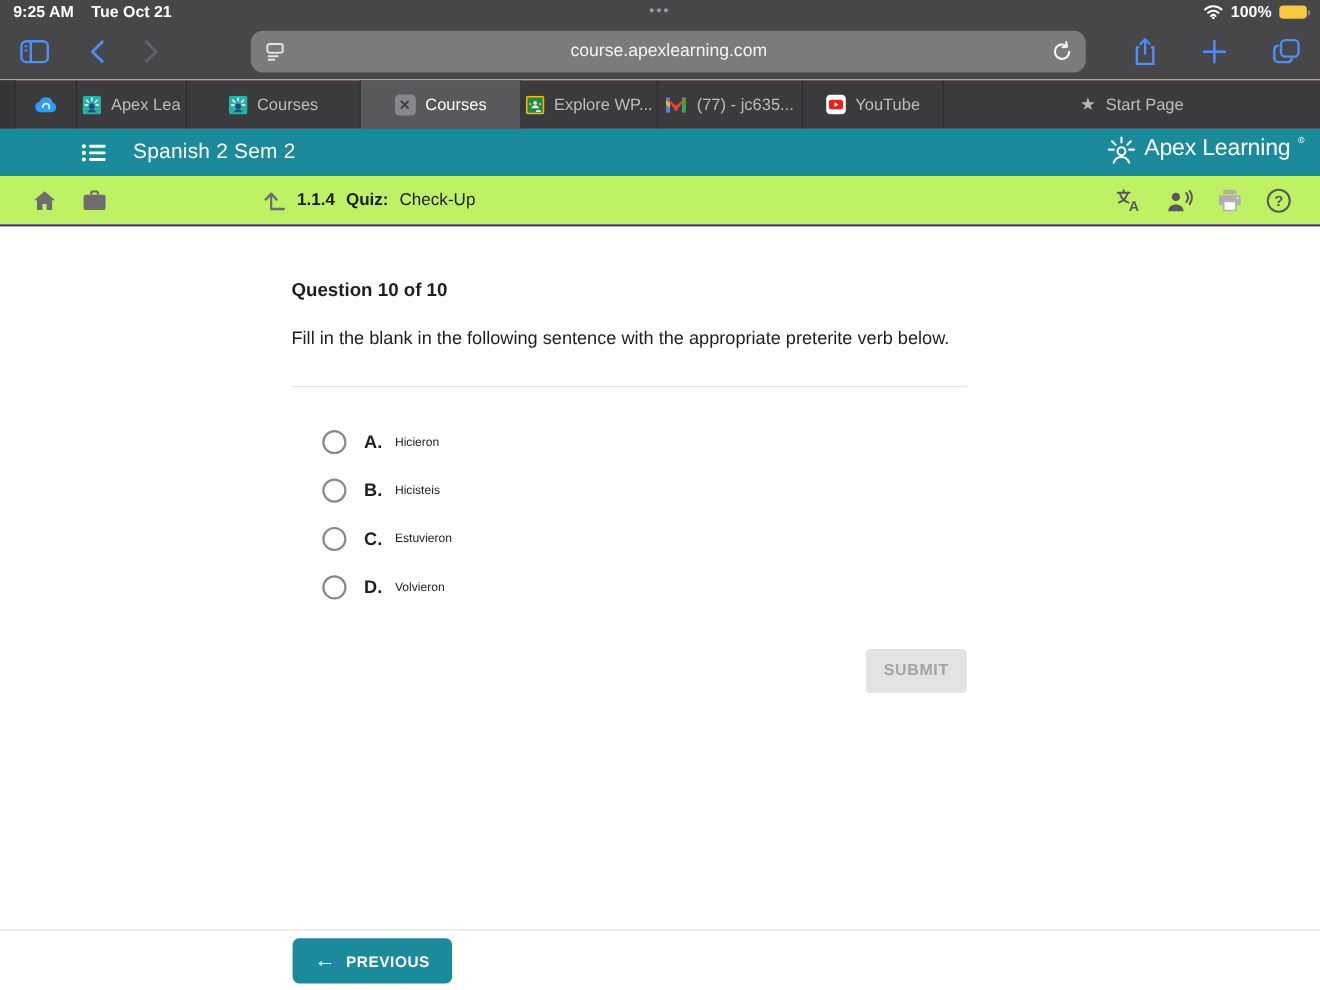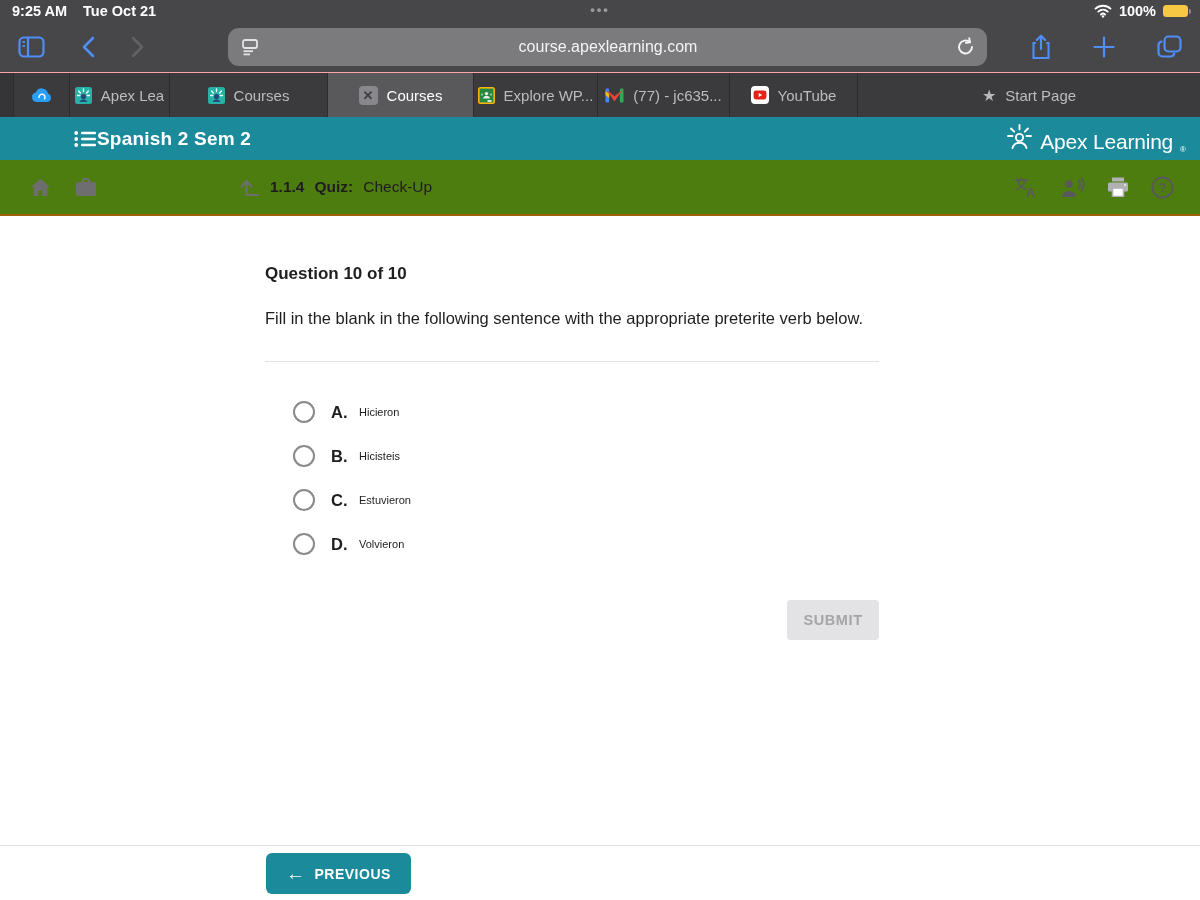--- a/index.html
+++ b/index.html
@@ -29,27 +29,27 @@
   .tab.stub { width:14px; background:#353537; }
   .tab.cloud { width:56px; }
   .tab.active { background:#59595c; color:#fff; font-weight:500; }
   .tab-label { overflow:hidden; }
   .close-box { width:19px; height:19px; border-radius:4px; background:#88888c; display:flex; align-items:center; justify-content:center; color:#3d3d3f; font-size:13px; font-weight:700; line-height:1; }
   .favicon { flex:0 0 auto; display:flex; align-items:center; justify-content:center; }
 
   
   .teal-bar { height:43px; background:#1b8a9b; display:flex; align-items:center; color:#fff; }
   .menu-icon { margin-left:74px; display:flex; }
-  .course-title { font-size:19px; font-weight:700; letter-spacing:0.2px; }
-  .brand { margin-left:auto; margin-right:14px; display:flex; align-items:flex-end; gap:7px; }
+  .course-title { margin-left:24px; font-size:19px; font-weight:400; letter-spacing:0.2px; }
+  .brand { margin-left:auto; margin-right:14px; display:flex; align-items:flex-start; gap:7px; }
   .brand-name { font-size:21px; font-weight:500; letter-spacing:-0.2px; }
   .brand-mark { font-size:8px; vertical-align:top; }
 
   
-  .activity-bar { height:56px; background:#4d7c0f; border-bottom:2px solid #a16207; display:flex; align-items:center; color:#1d1d1f; }
+  .activity-bar { height:46px; background:#bef264; border-bottom:2px solid #4c1d95; display:flex; align-items:center; color:#1d1d1f; }
   .activity-bar .left-icons { display:flex; align-items:center; gap:24px; margin-left:30px; }
   .activity-title { display:flex; align-items:center; gap:10px; margin-left:142px; font-size:15.5px; }
   .activity-title .bold { font-weight:700; }
   .activity-right { margin-left:auto; display:flex; align-items:center; gap:22px; margin-right:26px; }
 
   
   .content { flex:1; background:#fff; position:relative; }
   .question-col { margin-left:265px; padding-top:48px; width:614px; color:#1e1e1e; }
   .q-progress { font-size:17px; font-weight:700; margin-bottom:24px; }
   .q-prompt { font-size:16.5px; line-height:21px; margin-bottom:25px; }

